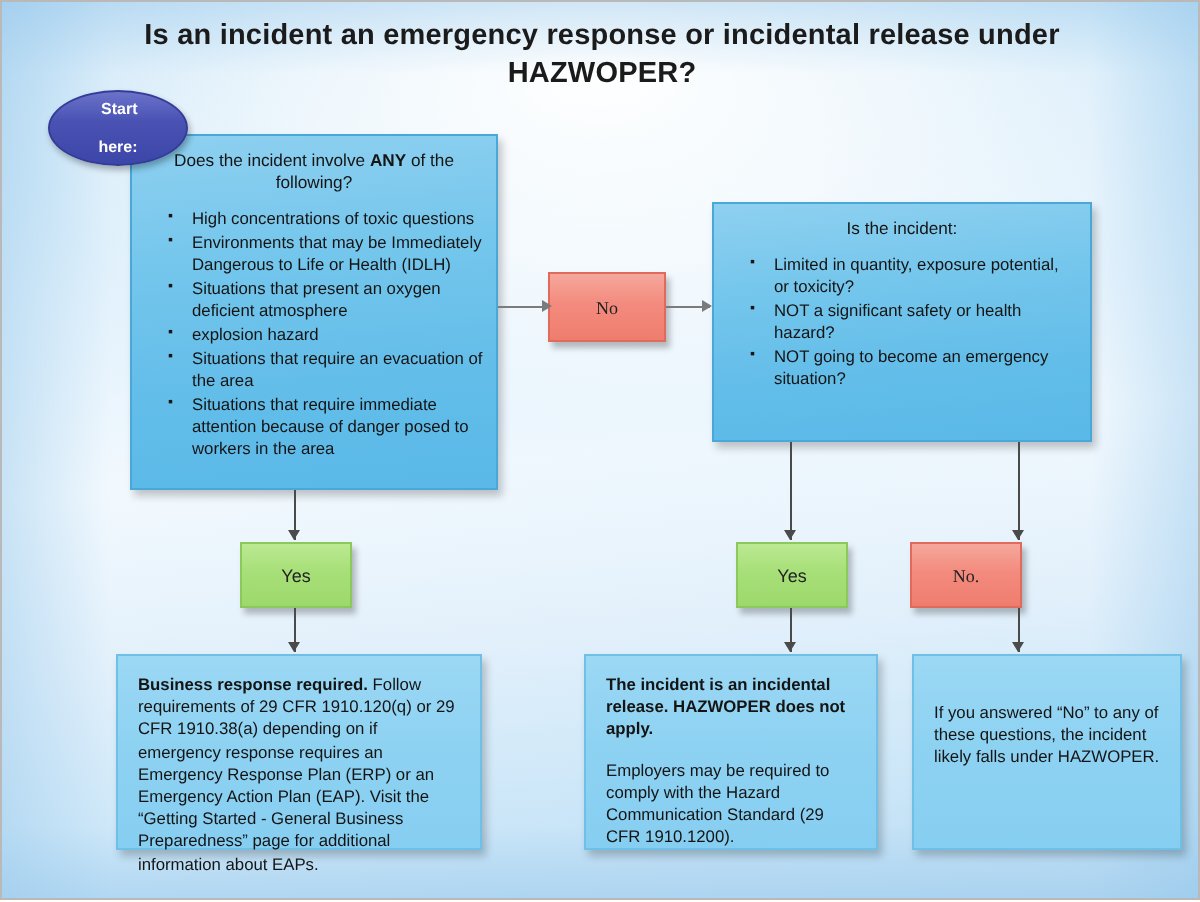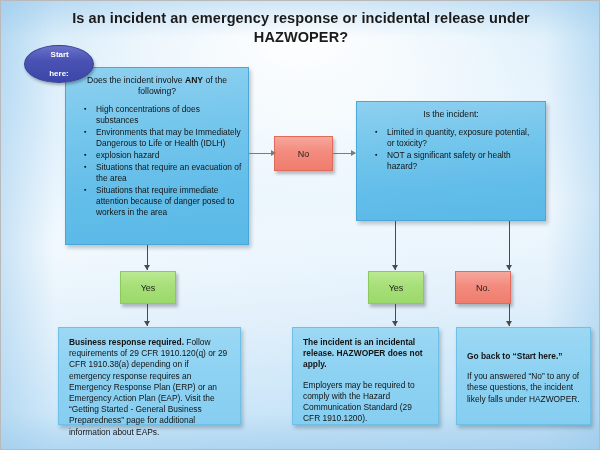--- a/index.html
+++ b/index.html
@@ -132,20 +132,21 @@
     color: #222;
     box-shadow: 2px 3px 3px rgba(0,0,0,0.25);
   }
   .answer.green {
     background: linear-gradient(180deg, #bbe992 0%, #a7df78 45%, #9cd96c 100%);
     border: 1px solid #8cc95c;
   }
   .answer.red {
     background: linear-gradient(180deg, #f6a79c 0%, #f38b7e 45%, #ef7d6e 100%);
     border: 1px solid #e06a5b;
+    font-family: Liberation Serif, serif;
   }
 
   
   .conn {
     position: absolute;
     background: #4a4a4a;
     z-index: 2;
   }
   .conn.v { width: 1.3px; }
   .conn.h { height: 1.3px; background: #7b7b7b; }
@@ -173,22 +174,23 @@
 
   <div class="title">Is an incident an emergency response or incidental release under HAZWOPER?</div>
 
   <div class="start-ellipse">
     <span><span>Start</span><br><span>here:</span></span>
   </div>
 
   <div class="bluebox" style="left:64px; top:66px; width:184px; height:178px;">
     <div class="bx-heading"><span>Does the incident involve </span><b>ANY</b><span> of the following?</span></div>
     <ul class="bx-list">
-      <li>High concentrations of does substances</li>
+      <li>High concentrations of toxic questions</li>
       <li>Environments that may be Immediately Dangerous to Life or Health  (IDLH)</li>
+      <li>Situations that present an oxygen deficient atmosphere</li>
       <li>explosion hazard</li>
       <li>Situations that require an evacuation of the area</li>
       <li>Situations that require immediate attention because of danger posed to workers in the area</li>
     </ul>
   </div>
 
   <div class="conn h" style="left:248px; top:152px; width:25px;"></div>
   <div class="arrow-right" style="left:270px; top:149px;"></div>
 
   <div class="answer red" style="left:273px; top:135px; width:59px; height:35px;">
@@ -196,20 +198,21 @@
   </div>
 
   <div class="conn h" style="left:332px; top:152px; width:22px;"></div>
   <div class="arrow-right" style="left:350px; top:149px;"></div>
 
   <div class="bluebox" style="left:355px; top:100px; width:190px; height:120px;">
     <div class="bx-heading">Is the incident:</div>
     <ul class="bx-list">
       <li>Limited in quantity, exposure potential, or toxicity?</li>
       <li>NOT a significant safety  or health hazard?</li>
+      <li>NOT going to become an emergency situation?</li>
     </ul>
   </div>
 
   <div class="conn v" style="left:146px; top:244px; height:25px;"></div>
   <div class="arrow-down" style="left:143px; top:264px;"></div>
 
   <div class="answer green" style="left:119px; top:270px; width:56px; height:33px;">
     <span>Yes</span>
   </div>
 
@@ -244,18 +247,17 @@
 
   <div class="bluebox pale" style="left:291px; top:326px; width:147px; height:98px;">
     <div class="bx-body">
       <p><b>The incident is an incidental release.  HAZWOPER does not apply.</b></p>
       <p>Employers may be required to comply with the Hazard Communication Standard (29 CFR 1910.1200).</p>
     </div>
   </div>
 
   <div class="bluebox pale" style="left:455px; top:326px; width:135px; height:98px;">
     <div class="bx-body" style="padding-top:23px;">
-      <p><b>Go back to “Start here.”</b></p>
       <p>If you answered “No” to any of these questions, the incident likely falls under HAZWOPER.</p>
     </div>
   </div>
 
 </div>
 
 </body></html>

